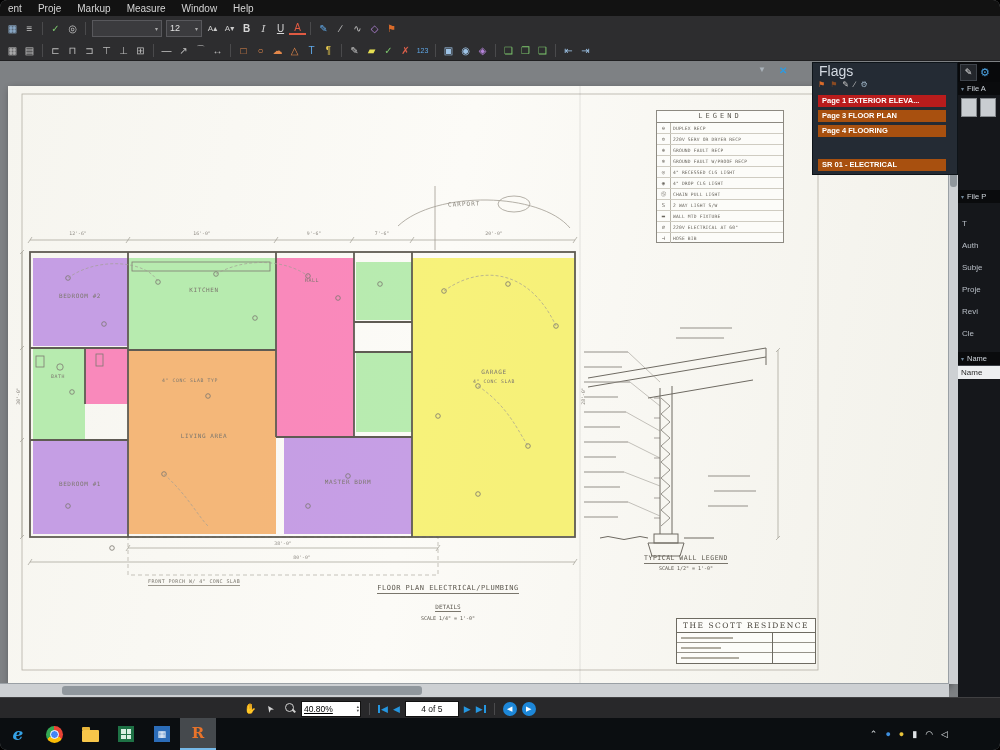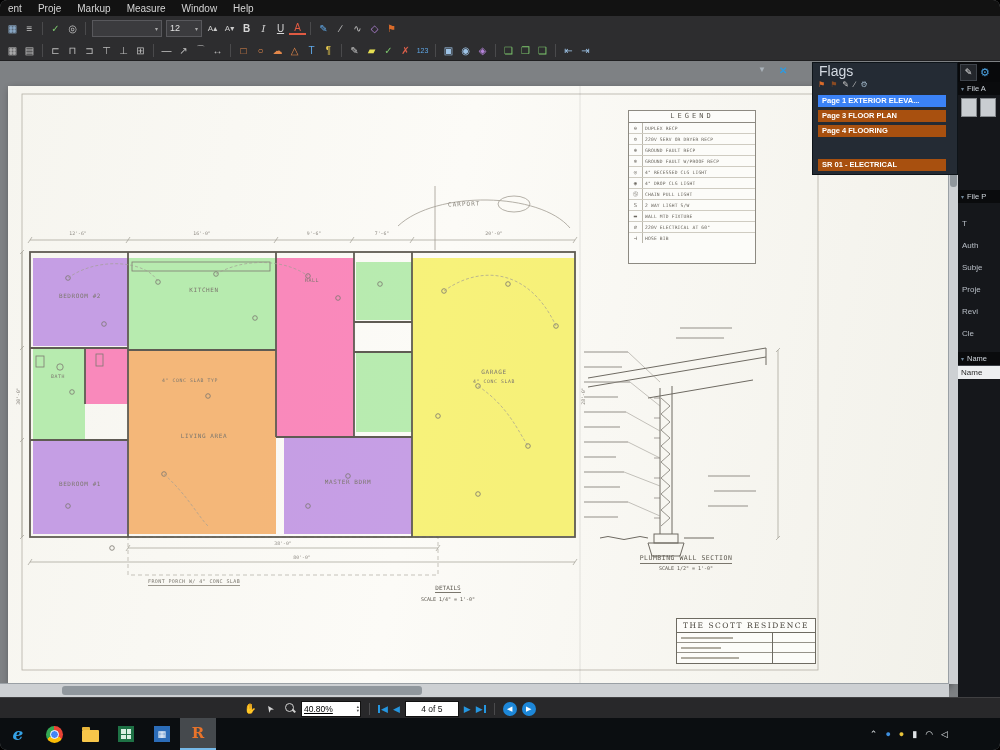--- a/index.html
+++ b/index.html
@@ -27,21 +27,21 @@
   .canvas-controls{position:absolute;top:3px;left:758px;display:flex;gap:13px;z-index:6;}
   .ctrl-collapse{color:#a9b2ba;font-size:8px;}
   .ctrl-close{color:#2e9ae0;font-size:10px;font-weight:bold;}
 
   .page{position:absolute;left:8px;top:24px;width:941px;height:598px;
     background:linear-gradient(100deg,#f6f5ef,#fcfbf7 45%,#f2f1ea);
     box-shadow:2px 3px 7px rgba(0,0,0,.45);font-family:"DejaVu Sans Mono",monospace;}
   .page svg{position:absolute;left:0;top:0;}
   .fold{position:absolute;left:571px;top:0;bottom:0;width:2px;background:rgba(90,90,80,.07);}
 
-  .legend-box{position:absolute;left:620px;top:24px;width:128px;height:154px;border:1px solid #8d8a82;background:rgba(253,253,250,.85);box-sizing:border-box;}
+  .legend-box{position:absolute;left:648px;top:24px;width:128px;height:133px;border:1px solid #8d8a82;background:rgba(253,253,250,.85);box-sizing:border-box;}
   .legend-title{height:11px;line-height:11px;text-align:center;font-size:7px;letter-spacing:3px;color:#5d5a52;border-bottom:1px solid #8d8a82;}
   .legend-row{display:flex;align-items:center;height:10px;border-bottom:1px solid #cfccc2;}
   .legend-row:last-child{border-bottom:none;}
   .legend-sym{width:13px;text-align:center;font-size:5.5px;color:#6b675f;border-right:1px solid #b9b6ab;height:100%;line-height:10px;flex:0 0 13px;}
   .legend-label{font-size:4.6px;color:#6b675f;padding-left:2px;letter-spacing:.2px;white-space:nowrap;overflow:hidden;}
 
   .plan-caption{position:absolute;left:340px;top:489px;width:200px;text-align:center;color:#5d5950;}
   .pc1{font-size:7px;letter-spacing:.5px;border-bottom:1px solid #7a766c;display:inline-block;padding-bottom:1px;}
   .pc2{font-size:6px;border-bottom:1px solid #7a766c;display:inline-block;margin-top:1px;padding-bottom:1px;}
   .pc3{font-size:5px;margin-top:2px;}
@@ -514,26 +514,27 @@
             </div>
 
             <div class="legend-row">
               <span class="legend-sym">⊣</span>
               <span class="legend-label">HOSE BIB</span>
             </div>
           </div>
       </div>
 
       <div class="plan-caption">
+        <div><span class="pc1">FLOOR PLAN ELECTRICAL/PLUMBING</span></div>
         <div><span class="pc2">DETAILS</span></div>
         <div class="pc3">SCALE 1/4" = 1'-0"</div>
       </div>
 
       <div class="section-caption">
-        <div><span class="sc1">PLUMBING WALL SECTION</span></div>
+        <div><span class="sc1">TYPICAL WALL LEGEND</span></div>
         <div class="sc2">SCALE 1/2" = 1'-0"</div>
       </div>
 
       <div class="carport-label">CARPORT</div>
       <div class="porch-label">FRONT PORCH W/ 4" CONC SLAB</div>
 
       <div class="title-block">
         <div class="tbk-name">THE SCOTT RESIDENCE</div>
         <div class="tbk-grid">
           <div class="tbk-div"></div>
@@ -567,21 +568,21 @@
         <span class="flag-tool" style="color: rgb(138, 74, 34);">⚑</span>
 
         <span class="flag-tool" style="color: rgb(198, 198, 198);">✎</span>
 
         <span class="flag-tool" style="color: rgb(198, 198, 198);">∕</span>
 
         <span class="flag-tool" style="color: rgb(159, 182, 200);">⚙</span>
       </div>
     <div class="flags-rows">
 
-        <div class="flag-row" style="background: #3b82f6;">Page 1 EXTERIOR ELEVA...</div>
+        <div class="flag-row" style="background: #b91c1c;">Page 1 EXTERIOR ELEVA...</div>
 
         <div class="flag-row" style="background: rgb(168, 80, 15);">Page 3 FLOOR PLAN</div>
 
         <div class="flag-row" style="background: rgb(168, 80, 15);">Page 4 FLOORING</div>
 
         <div class="flag-row" style="background: rgb(168, 80, 15);">SR 01 - ELECTRICAL</div>
       </div>
   </div>
 
   <div class="right-panel">

